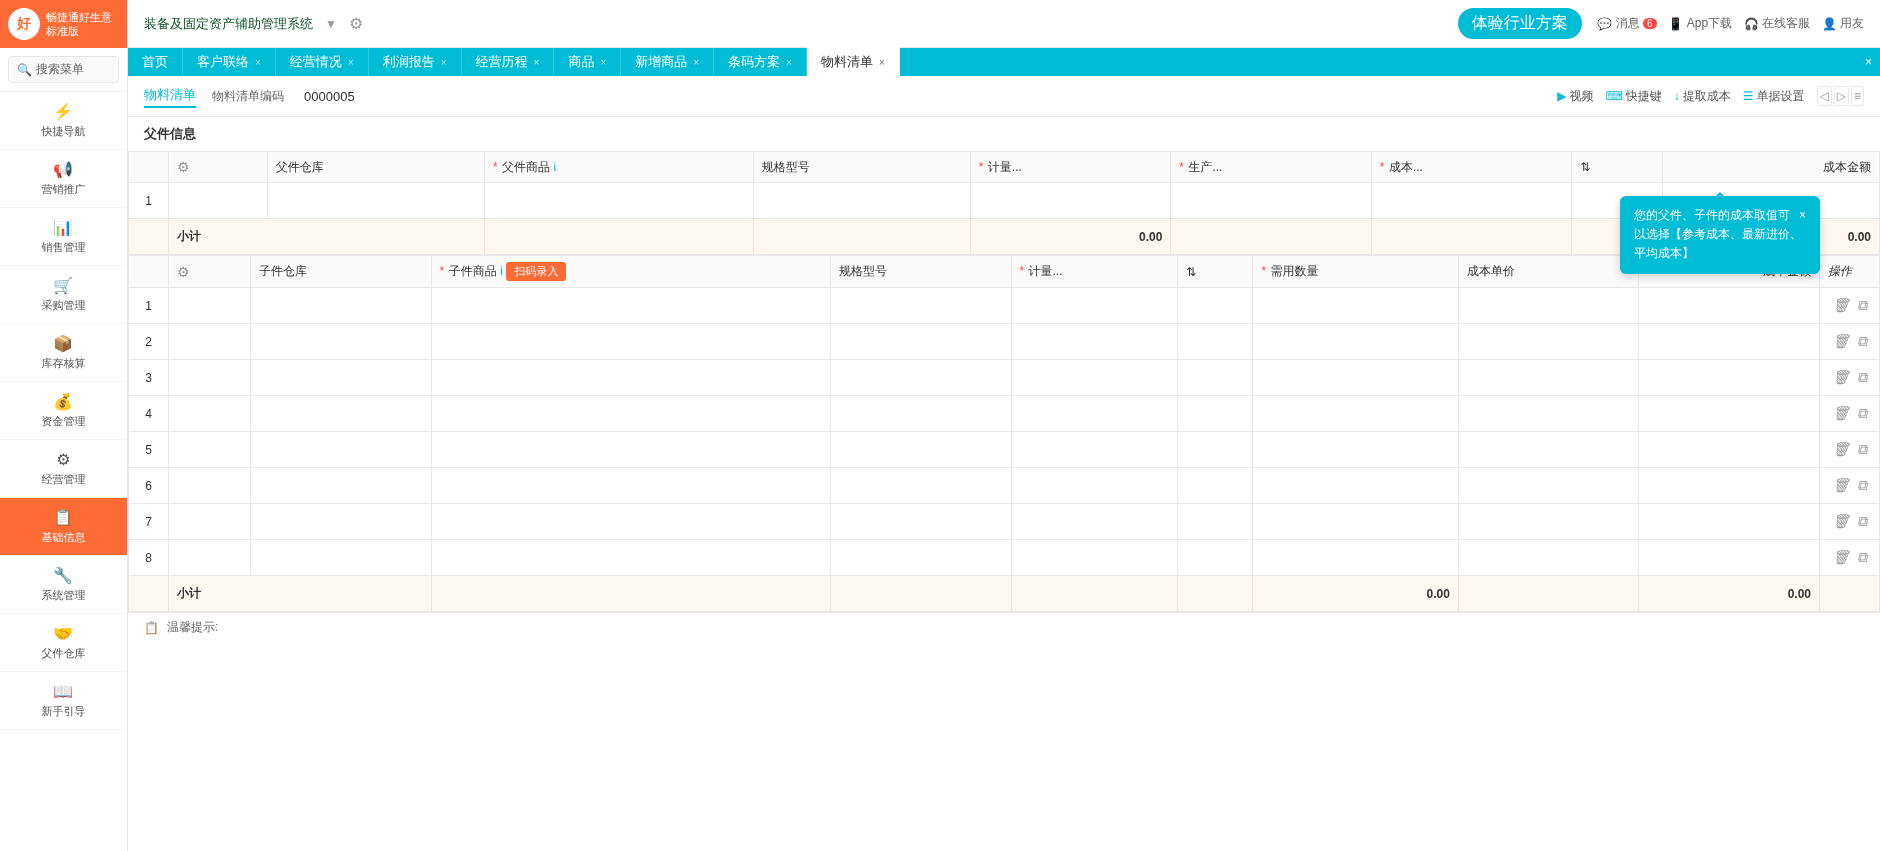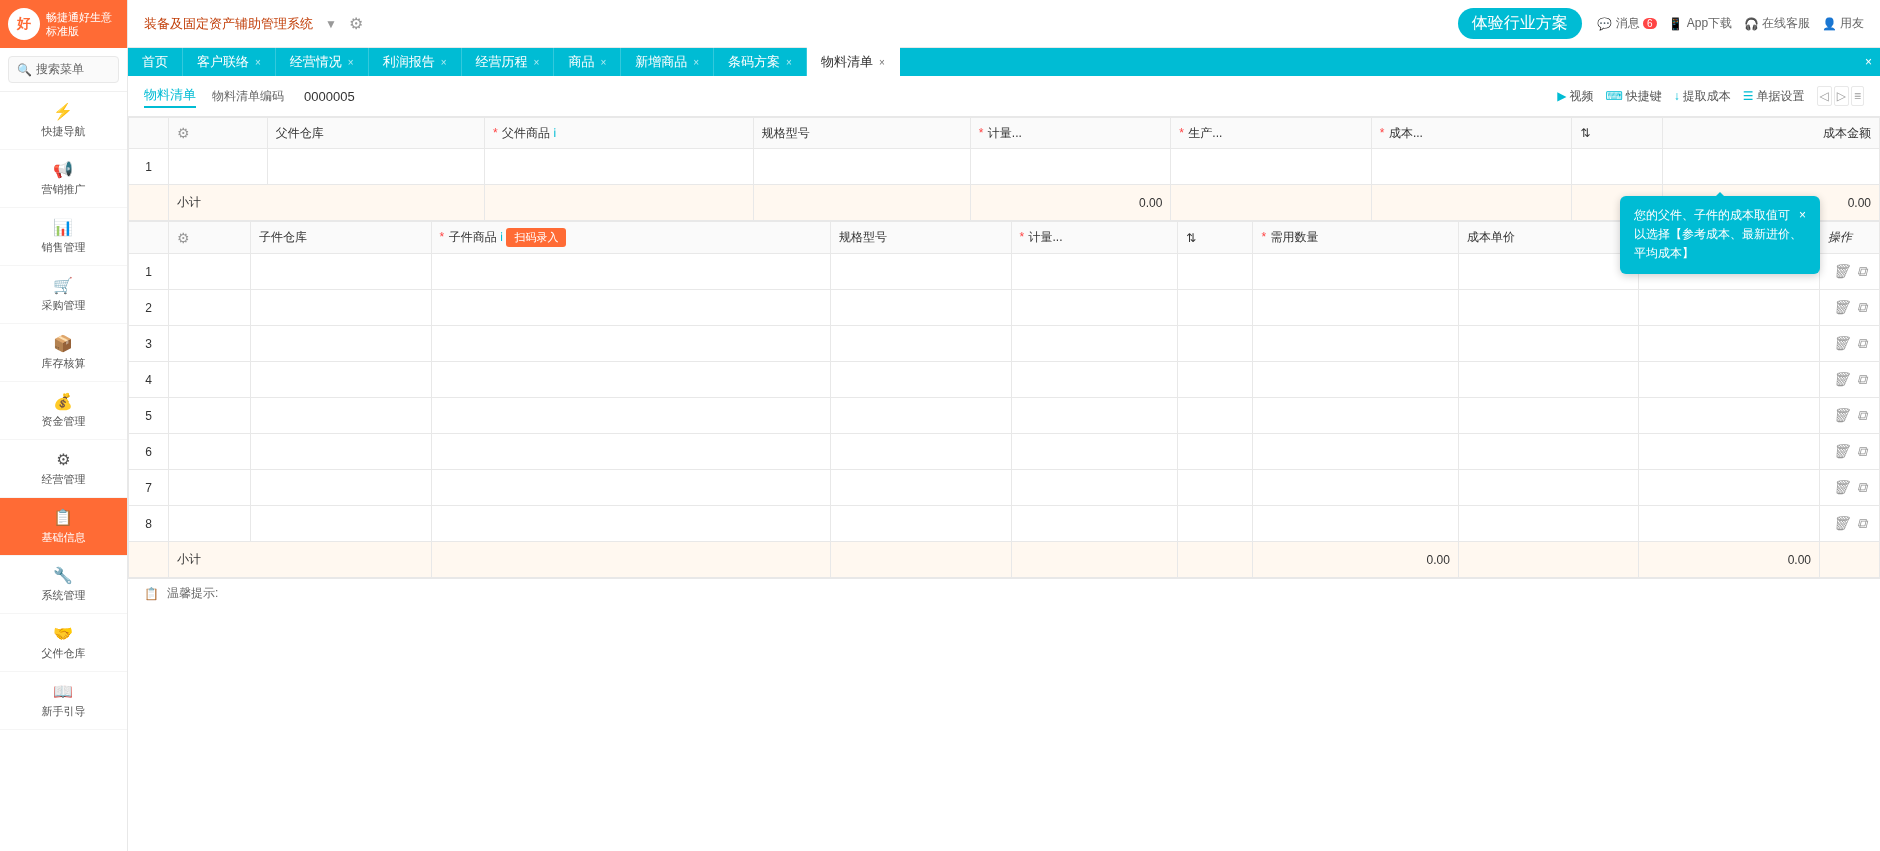--- a/index.html
+++ b/index.html
@@ -84,21 +84,21 @@
       height: 48px;
       background: #fff;
       border-bottom: 1px solid #e8e8e8;
       display: flex;
       align-items: center;
       justify-content: space-between;
       padding: 0 16px;
     }
     .system-title {
       font-size: 13px;
-      color: #c2410c;
+      color: #14532d;
       font-weight: 500;
     }
     .header-right {
       display: flex;
       align-items: center;
       gap: 16px;
     }
     .header-btn {
       background: #00bcd4;
       color: #fff;
@@ -226,21 +226,21 @@
       white-space: nowrap;
     }
     .data-table td {
       border: 1px solid #e8e8e8;
       padding: 6px 8px;
       color: #333;
       height: 36px;
     }
     .data-table tr.subtotal td {
       background: #fff8f0;
-      font-weight: 400;
+      font-weight: 700;
     }
     .col-num { width: 40px; text-align: center; color: #999; }
     .col-actions { width: 60px; text-align: center; font-style: italic; }
     .required-star { color: #ff4444; margin-right: 1px; }
     .scan-btn {
       background: #ff6b35;
       color: #fff;
       border: none;
       padding: 2px 8px;
       border-radius: 3px;
@@ -475,20 +475,21 @@
           <span>单据设置</span>
         </div>
         <div class="arrow-icons">
           <span class="arrow-icon">◁</span>
           <span class="arrow-icon">▷</span>
           <span class="arrow-icon">≡</span>
         </div>
       </div>
     </div>
 
+    <div class="section-header">父件信息</div>
     <table class="data-table">
       <thead>
         <tr>
           <th class="col-num"></th>
           <th>
             <span class="settings-gear">⚙</span>
           </th>
           <th>
             <span>父件仓库</span>
           </th>

